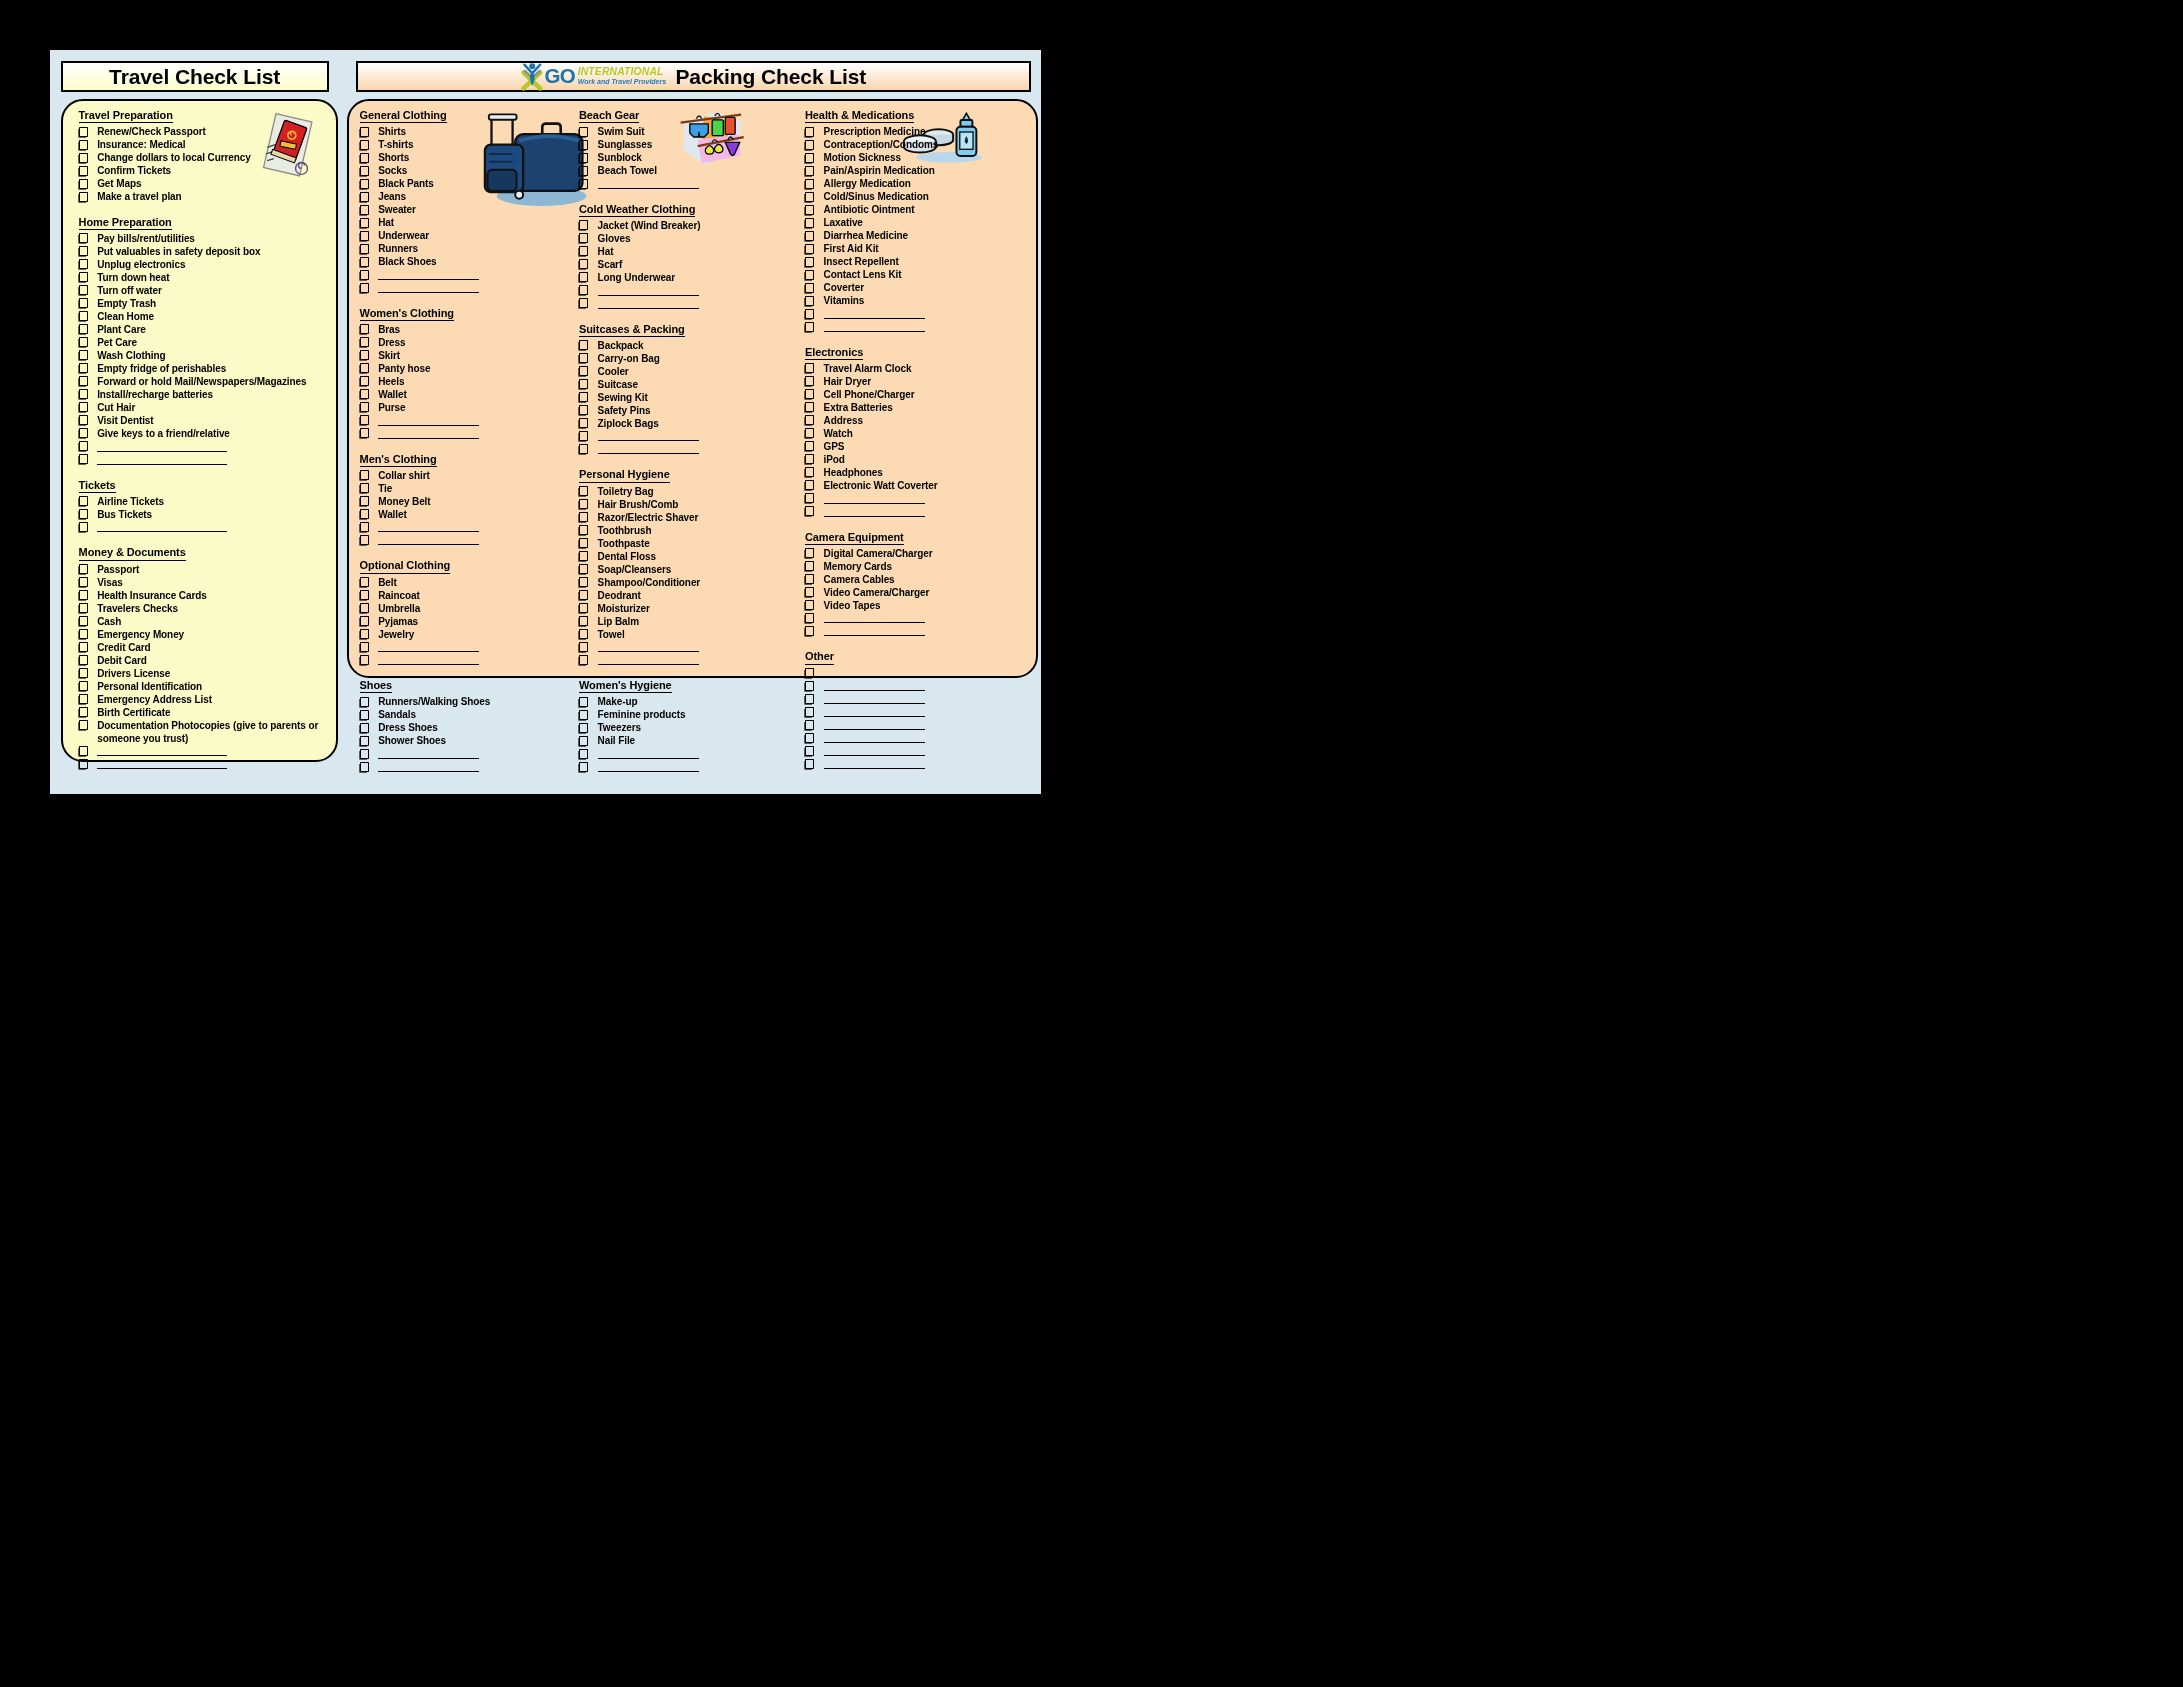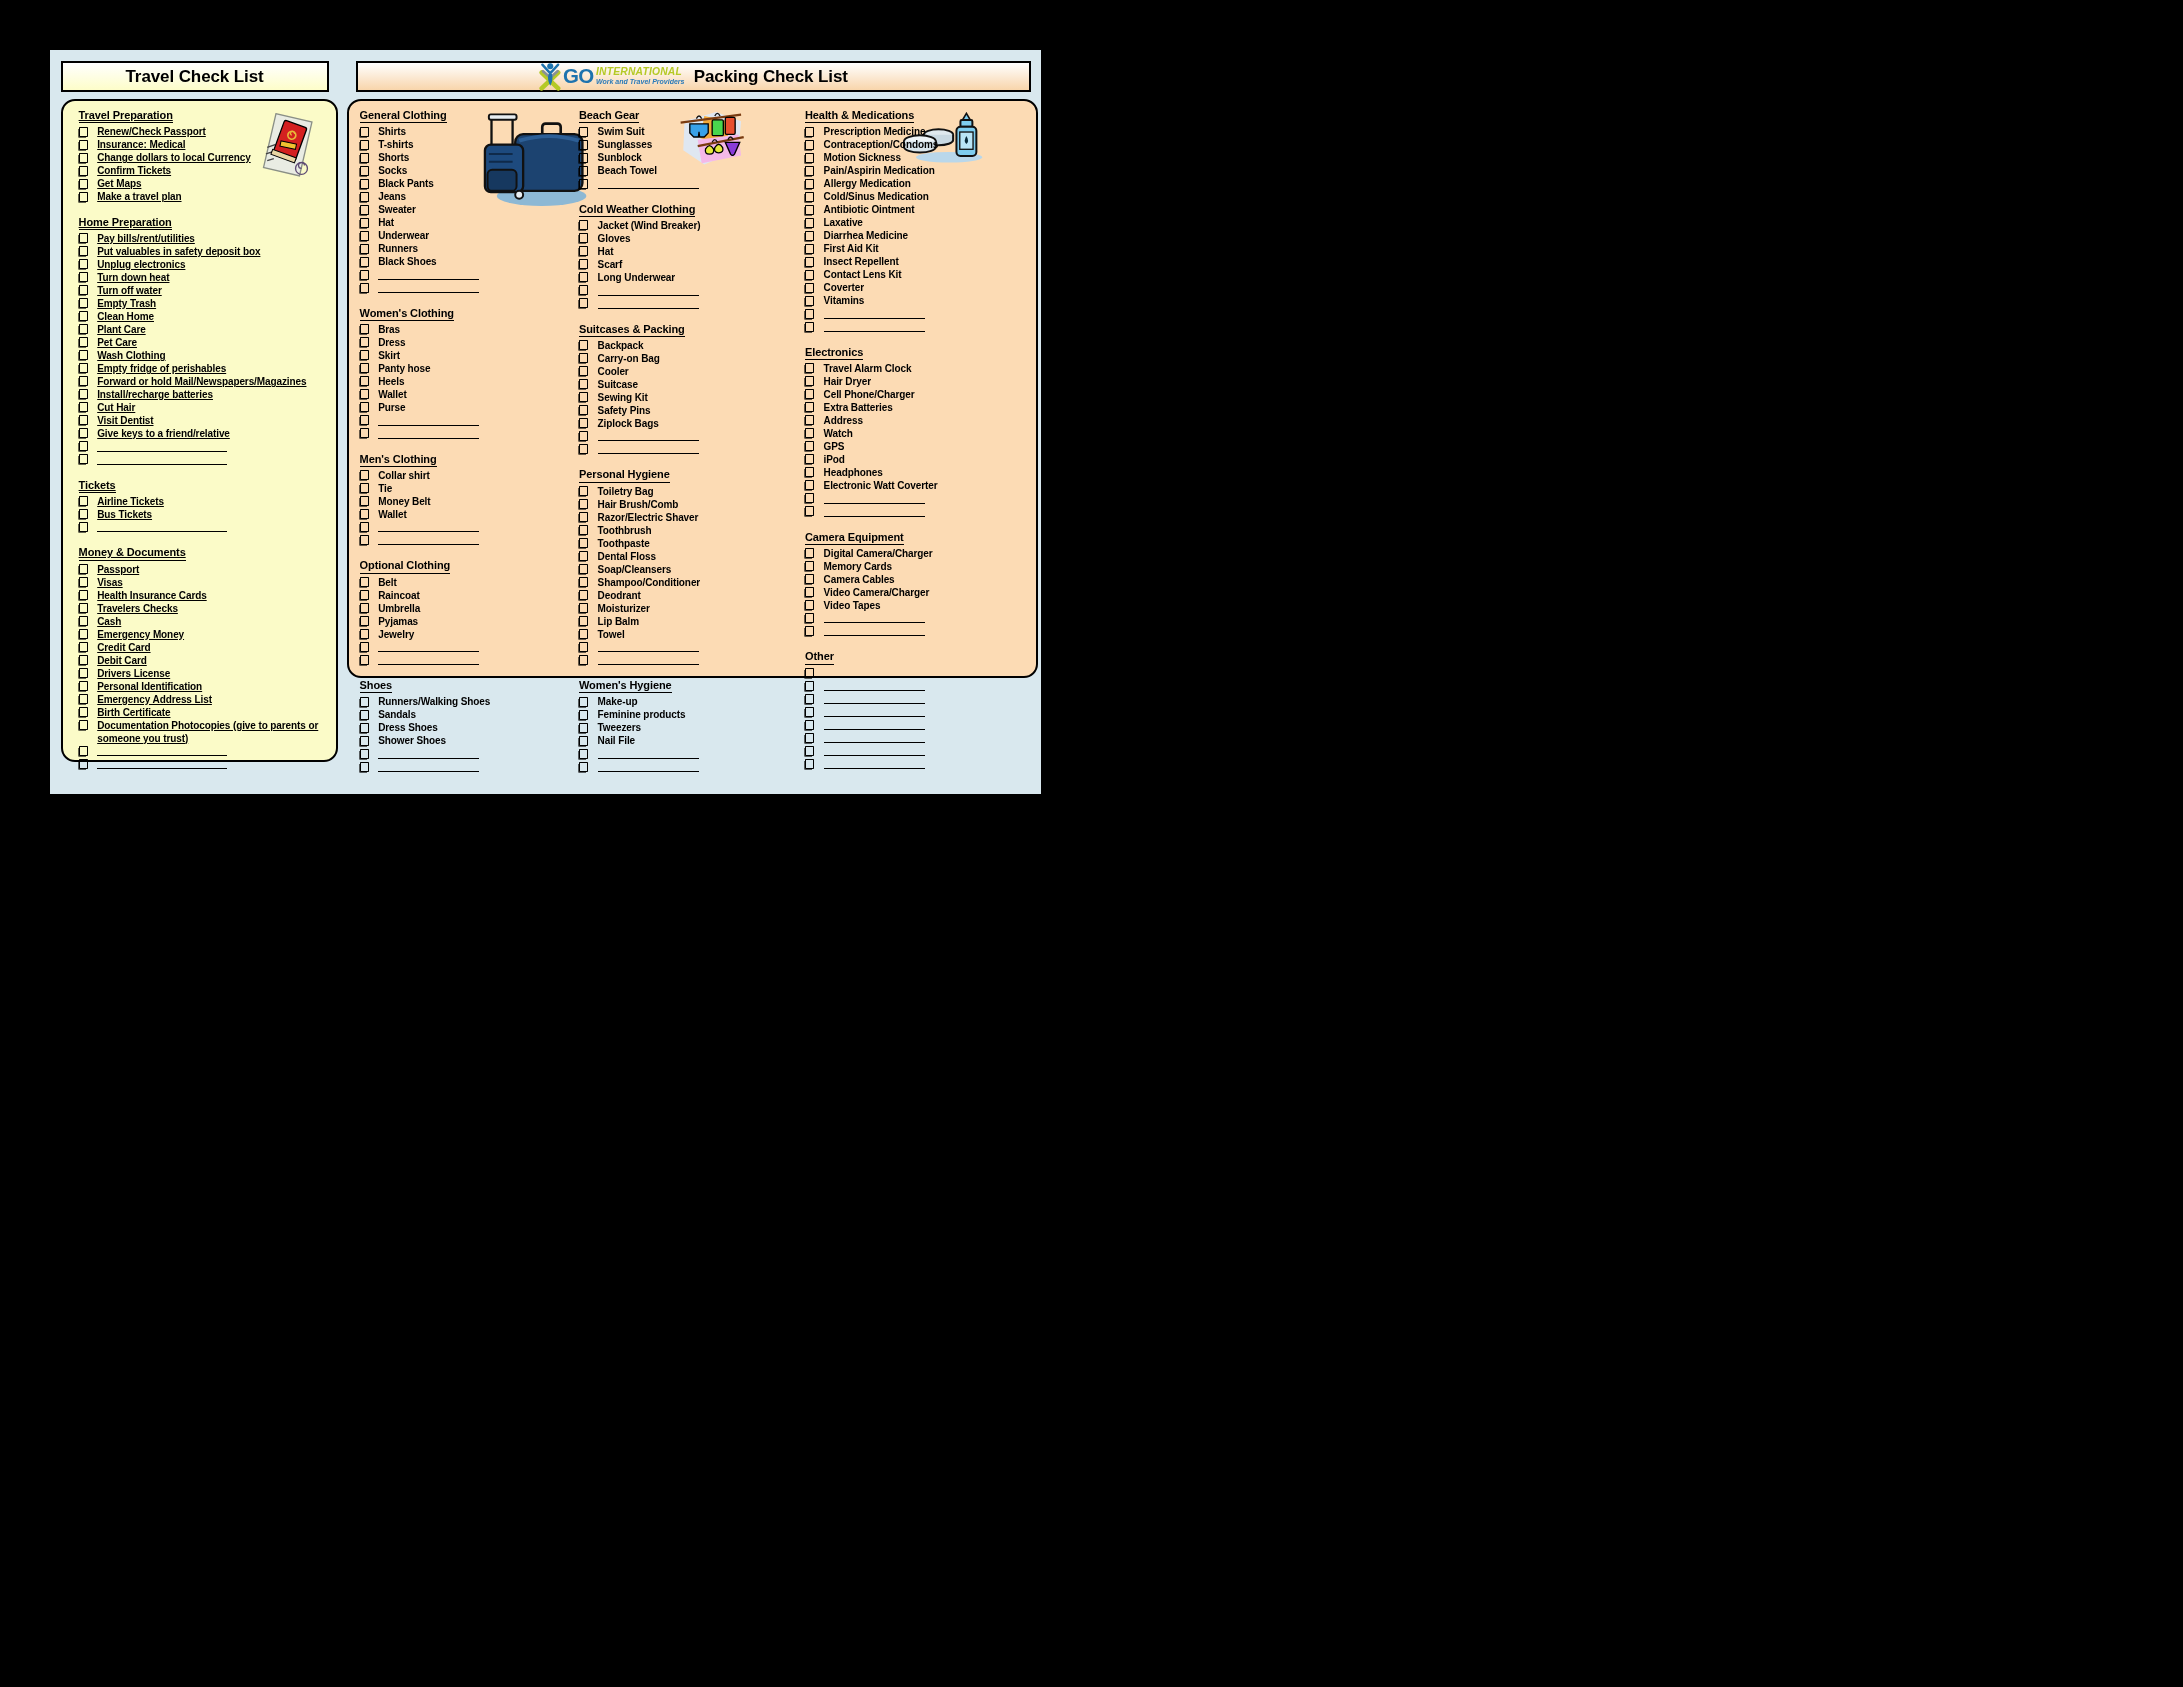--- a/index.html
+++ b/index.html
@@ -23,43 +23,42 @@
   }
   .title-box.left-box{
     left:10.6px;width:268px;
     background:linear-gradient(#ffffff 0%, #fdfdc9 100%);
   }
   .title-box.right-box{
     left:306px;width:675px;
     background:linear-gradient(#ffffff 0%, #f8d5ab 100%);
   }
   .main-title{
-    font-size:17px;font-weight:700;color:#000;letter-spacing:-0.1px;
+    font-size:21px;font-weight:700;color:#000;letter-spacing:-0.1px;
   }
   .logo-wrap{display:flex;align-items:center;margin-right:9.3px;}
   .logo-icon{width:22.5px;height:29px;margin-right:1.3px;}
   .logo-go{
     font-size:20.5px;font-weight:800;color:#1d73ae;letter-spacing:-0.7px;
     line-height:20.5px;
   }
   .logo-text-stack{display:flex;flex-direction:column;margin-left:2.6px;}
   .logo-int{
     font-size:10.3px;font-weight:800;font-style:italic;color:#b5c926;
     letter-spacing:0.2px;line-height:10.6px;
   }
   .logo-tag{
     font-size:7px;font-weight:700;font-style:italic;color:#2a7ab8;
     line-height:8px;
   }
   
   .panel{
     position:absolute;top:49px;
     border:2px solid #000;box-sizing:border-box;
-    border-radius:14px;
-    text-decoration:underline;
+    border-radius:22px;
   }
   .panel.left-panel{
     left:10.6px;width:277px;height:663px;
     background:#fbfbc8;
     padding:8px 9.3px 0 16px;
   }
   .panel.right-panel{
     left:297px;width:691px;height:579px;
     background:#fcdbb4;
   }

